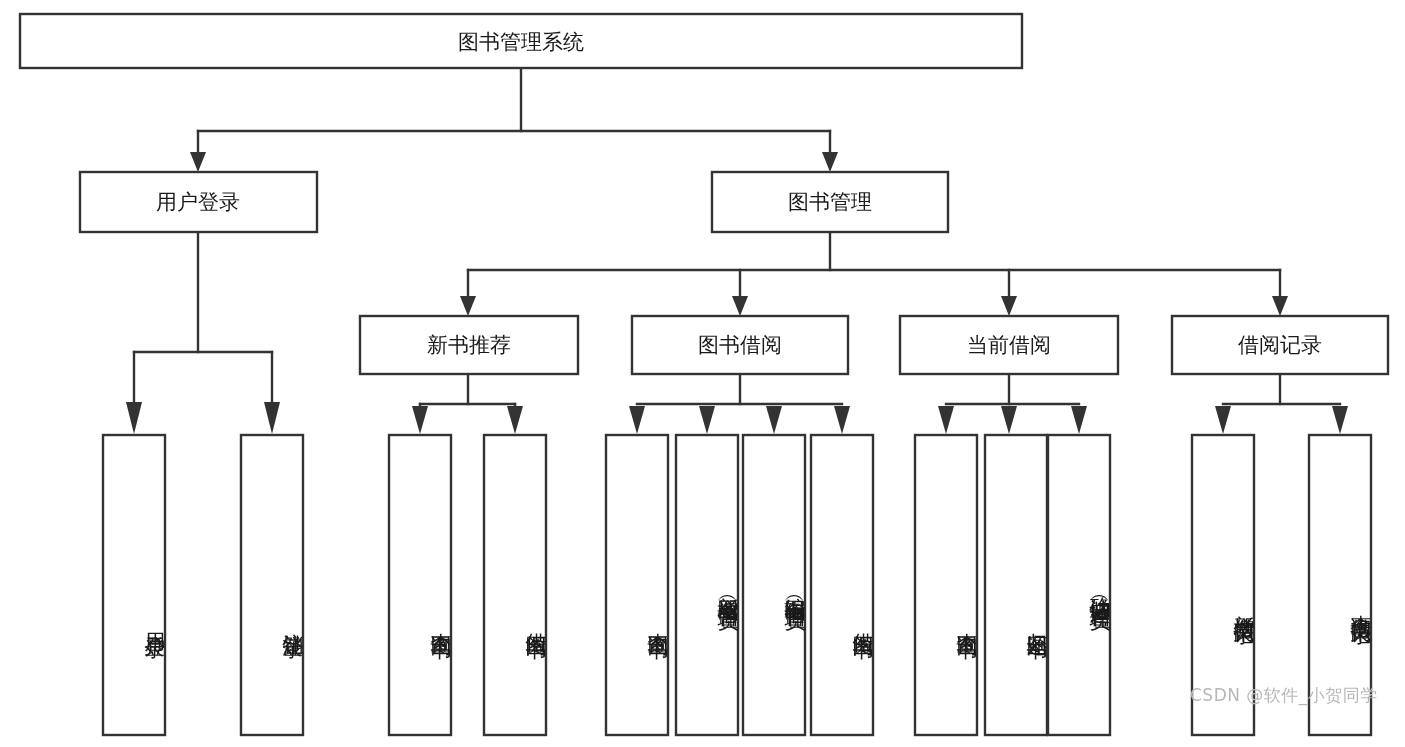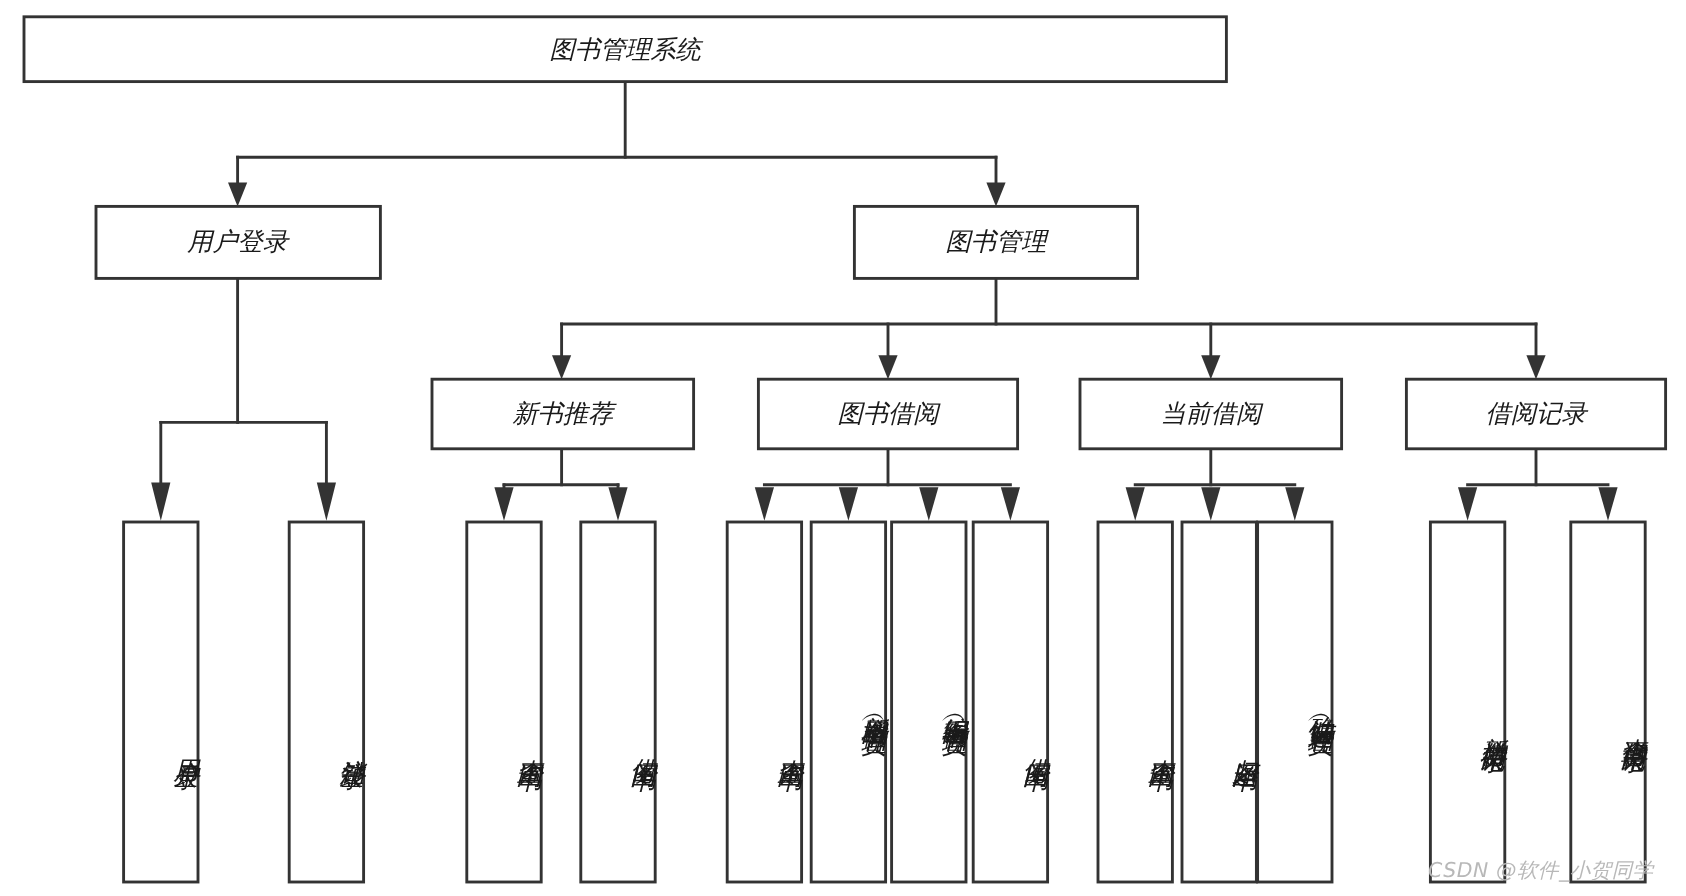--- a/index.html
+++ b/index.html
@@ -12,21 +12,20 @@
     font-family: "DejaVu Sans", "Liberation Sans", sans-serif;
     width: 1405px;
     height: 747px;
     overflow: hidden;
   }
   #diagram-root {
     position: relative;
     width: 1405px;
     height: 668px;
     background: #ffffff;
-    font-style: italic;
   }
   svg.diagram-canvas {
     position: absolute;
     left: 0;
     top: 0;
     width: 1405px;
     height: 747px;
     display: block;
   }
   .node-box {
@@ -62,21 +61,21 @@
     letter-spacing: 2px;
     white-space: nowrap;
     display: flex;
     align-items: flex-start;
     justify-content: center;
     pointer-events: none;
   }
   .watermark {
     position: absolute;
     left: 1190px;
-    top: 714px;
+    top: 684px;
     font-family: "DejaVu Sans", "Liberation Sans", sans-serif;
     font-size: 17px;
     color: #b8b8b8;
     white-space: nowrap;
     letter-spacing: 0.5px;
   }
 </style>
 </head>
 <body>
 

